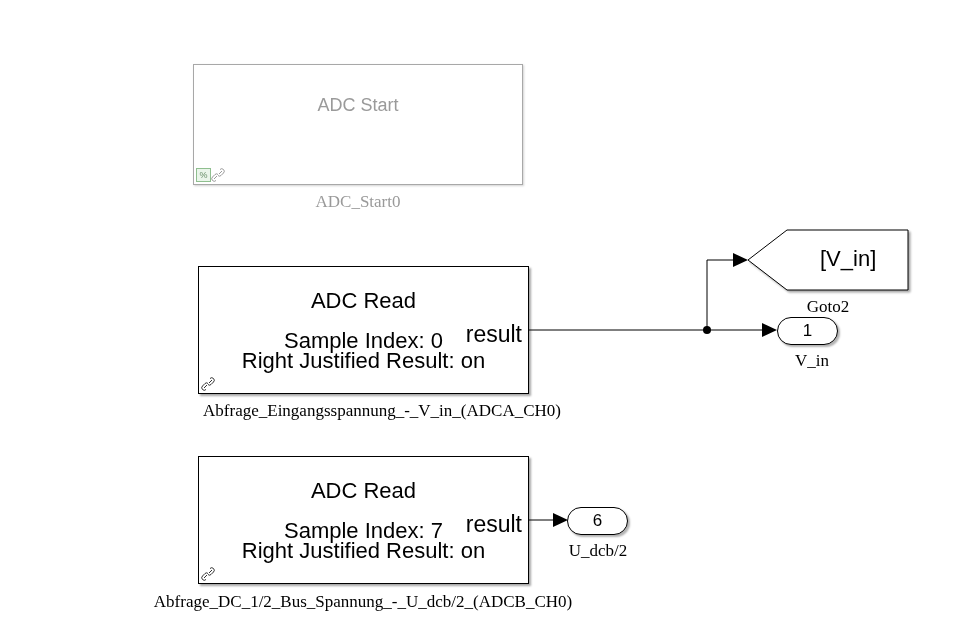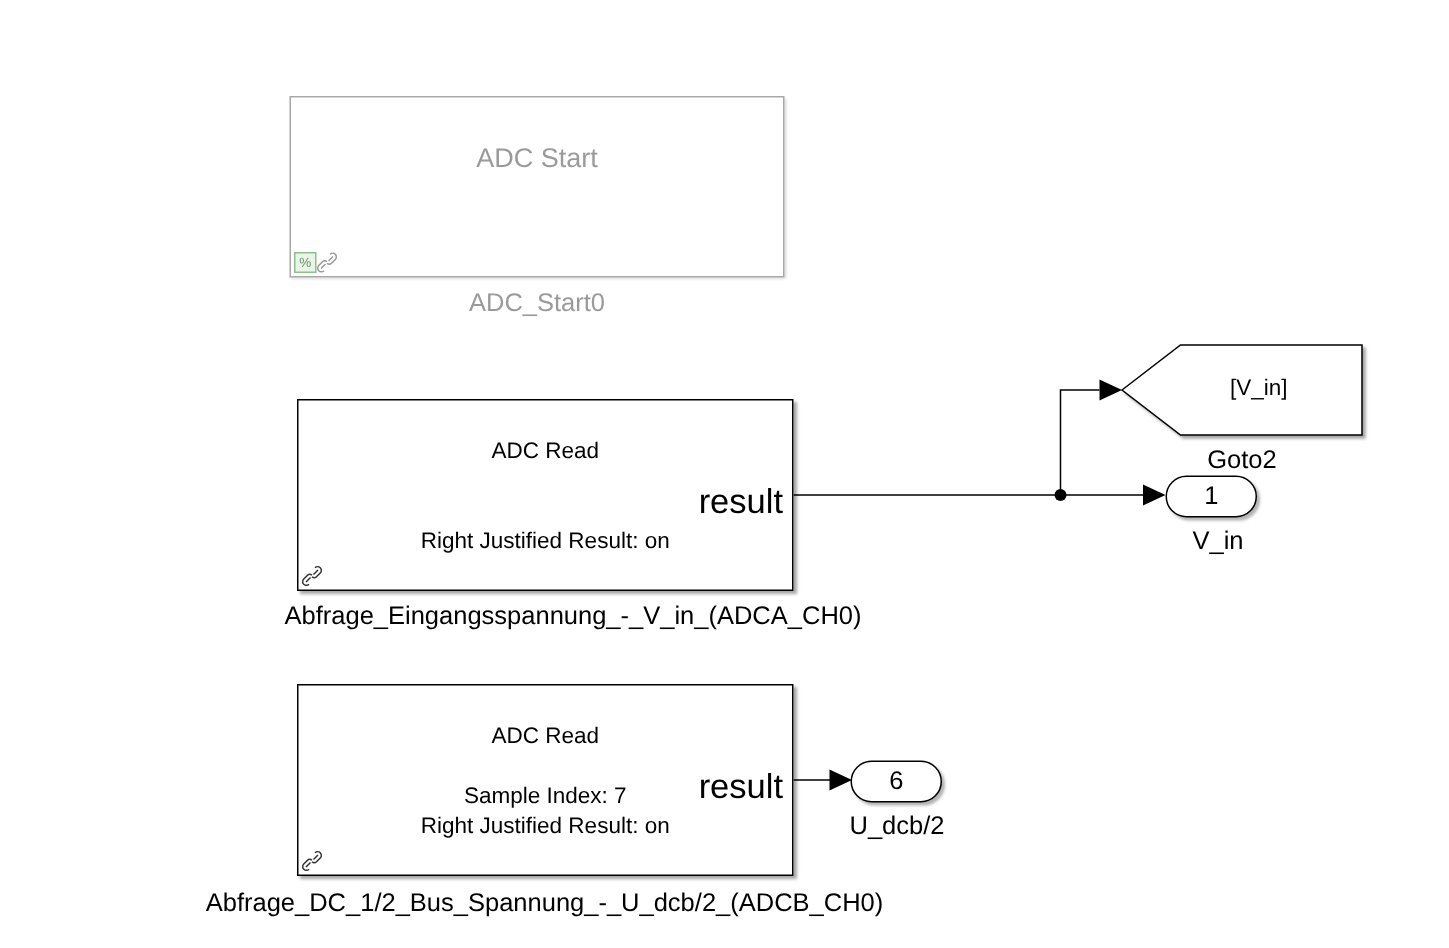--- a/index.html
+++ b/index.html
@@ -3,22 +3,22 @@
 <meta charset="utf-8">
 <style>
   html, body { margin: 0; padding: 0; background: #ffffff; }
   body { width: 966px; height: 632px; position: relative; overflow: hidden;
          font-family: "Liberation Sans", sans-serif; color: #000; }
   .abs { position: absolute; }
   .block { position: absolute; background: #fff; border: 1px solid #000;
            box-shadow: 2px 2px 2px rgba(0,0,0,0.35); box-sizing: border-box; }
   .block.disabled { border-color: #a8a8a8; box-shadow: 1px 1px 2px rgba(0,0,0,0.18); color: #9a9a9a; }
   .ctext { position: absolute; left: 0; right: 0; text-align: center; white-space: nowrap; }
-  .label { position: absolute; white-space: nowrap; font-size: 17px; transform: translateX(-50%); }
-  .t17 { font-size: 15px; line-height: 20px; }
+  .label { position: absolute; white-space: nowrap; font-size: 17px; transform: translateX(-50%); font-family: Liberation Serif, serif; }
+  .t17 { font-size: 22px; line-height: 20px; }
   .t18 { font-size: 18px; line-height: 20px; }
   .port { position: absolute; font-size: 23px; white-space: nowrap; }
   .linkicon { position: absolute; width: 14px; height: 14px; }
   .pct { position: absolute; width: 13px; height: 12px; border: 1px solid #8fbf8f;
          background: #eaf5ea; color: #6a8f6a; font-size: 9px; line-height: 12px; text-align: center; }
   .outport { position: absolute; background: #fff; border: 1px solid #000; border-radius: 14px;
              box-shadow: 2px 2px 2px rgba(0,0,0,0.3); box-sizing: border-box; text-align: center;
              font-size: 17px; line-height: 26px; }
   svg.wires { position: absolute; left: 0; top: 0; }
 </style>
@@ -46,20 +46,21 @@
   <div class="ctext t18" style="top:30px;text-align:center;">ADC Start</div>
   <div class="pct" style="left:2px; top:103px;">%</div>
   <svg class="linkicon" viewBox="0 0 14 14" style="left:17px; top:103px;">
     <path d="M3 11 L6 8 M5 12.5 a2.2 2.2 0 0 1 -3.5 -3.5 l2.5 -2.5 a2.2 2.2 0 0 1 3 0 M9 1.5 a2.2 2.2 0 0 1 3.5 3.5 l-2.5 2.5 a2.2 2.2 0 0 1 -3 0 M8 6 L11 3" fill="none" stroke="#9a9a9a" stroke-width="1"></path>
   </svg>
 </div>
 <div class="label" style="left:358px; top:192px; color:#9a9a9a;">ADC_Start0</div>
 
 <div class="block" style="left:198px; top:266px; width:331px; height:128px;">
   <div class="ctext t17" style="top:24px;">ADC Read</div>
+  <div class="ctext t17" style="top:64px;">Sample Index: 0</div>
   <div class="ctext t17" style="top:84px;">Right Justified Result: on</div>
   <div class="port" style="right:6px; top:54px;">result</div>
   <svg class="linkicon" viewBox="0 0 14 14" style="left:2px; top:110px;">
     <path d="M3 11 L6 8 M5 12.5 a2.2 2.2 0 0 1 -3.5 -3.5 l2.5 -2.5 a2.2 2.2 0 0 1 3 0 M9 1.5 a2.2 2.2 0 0 1 3.5 3.5 l-2.5 2.5 a2.2 2.2 0 0 1 -3 0 M8 6 L11 3" fill="none" stroke="#333" stroke-width="1"></path>
   </svg>
 </div>
 <div class="label" style="left:363px; top:401px;margin-left:19px;">Abfrage_Eingangsspannung_-_V_in_(ADCA_CH0)</div>
 
 <div class="block" style="left:198px; top:456px; width:331px; height:128px;">
   <div class="ctext t17" style="top:24px;">ADC Read</div>

